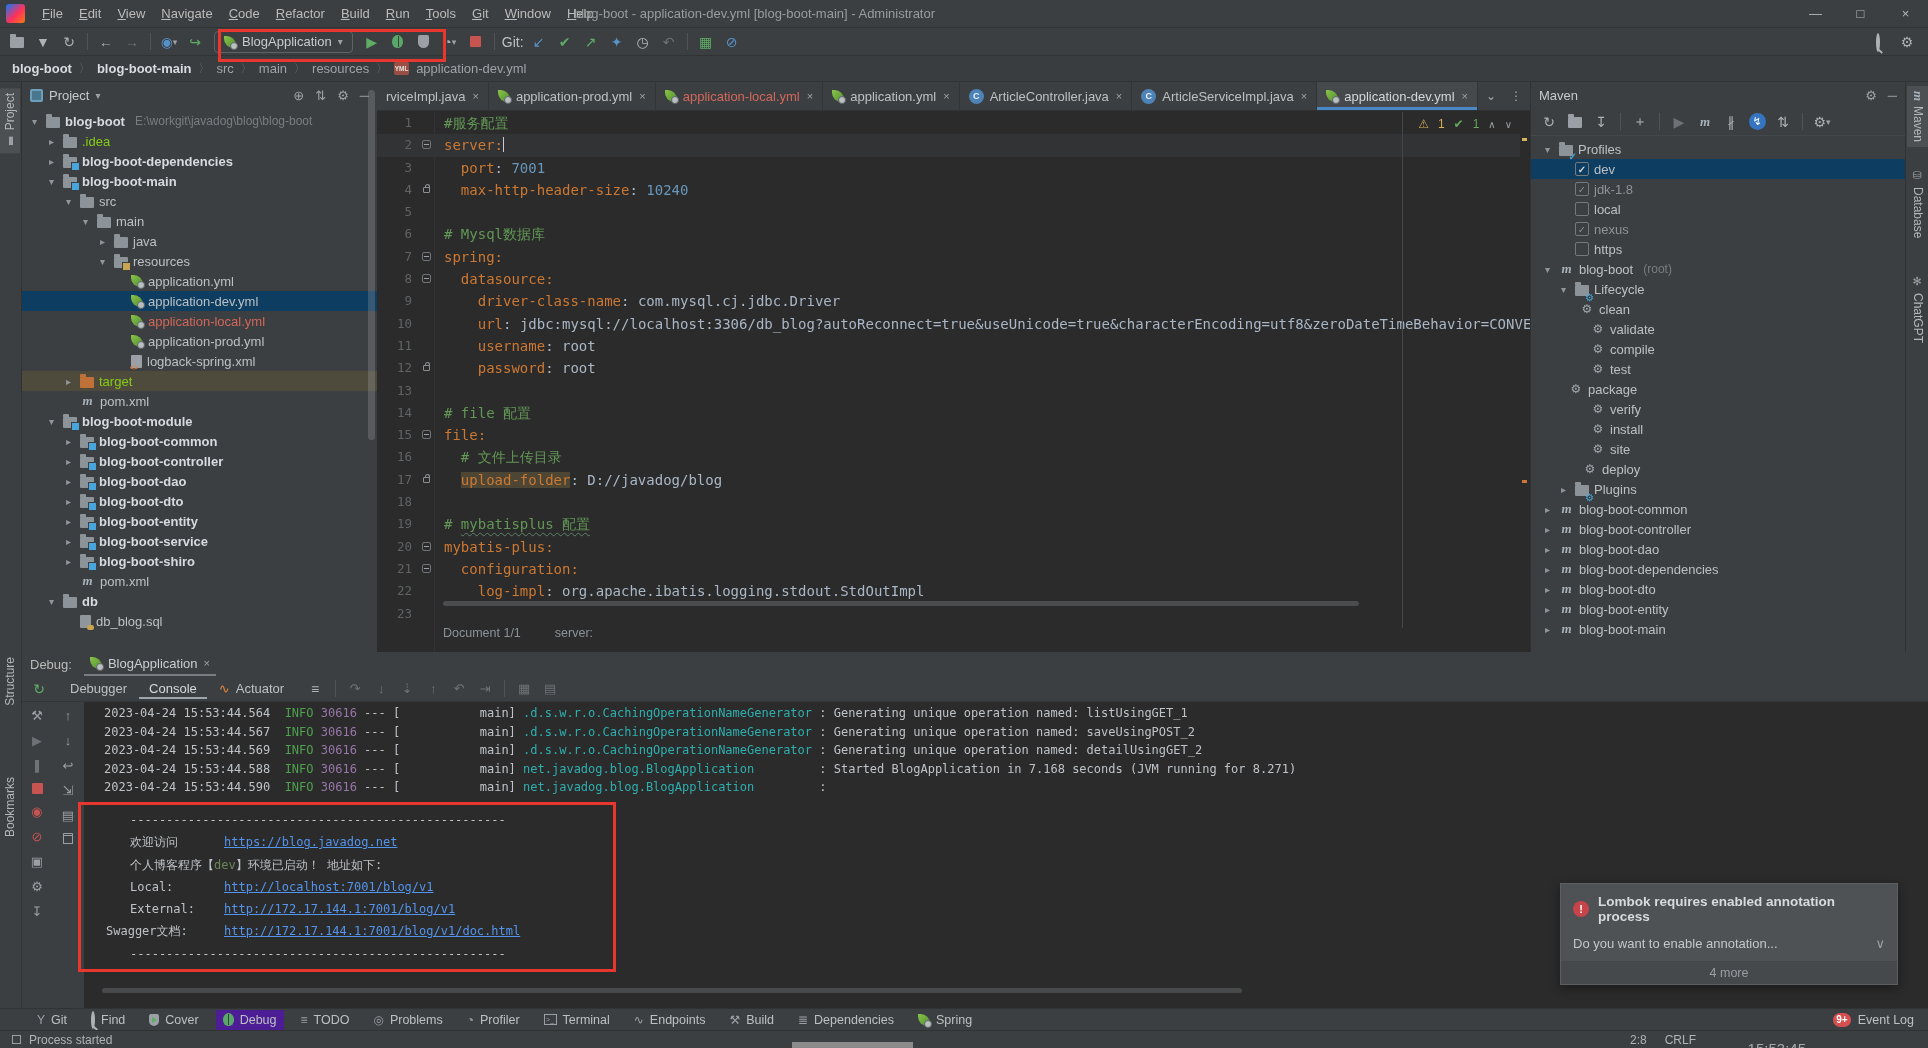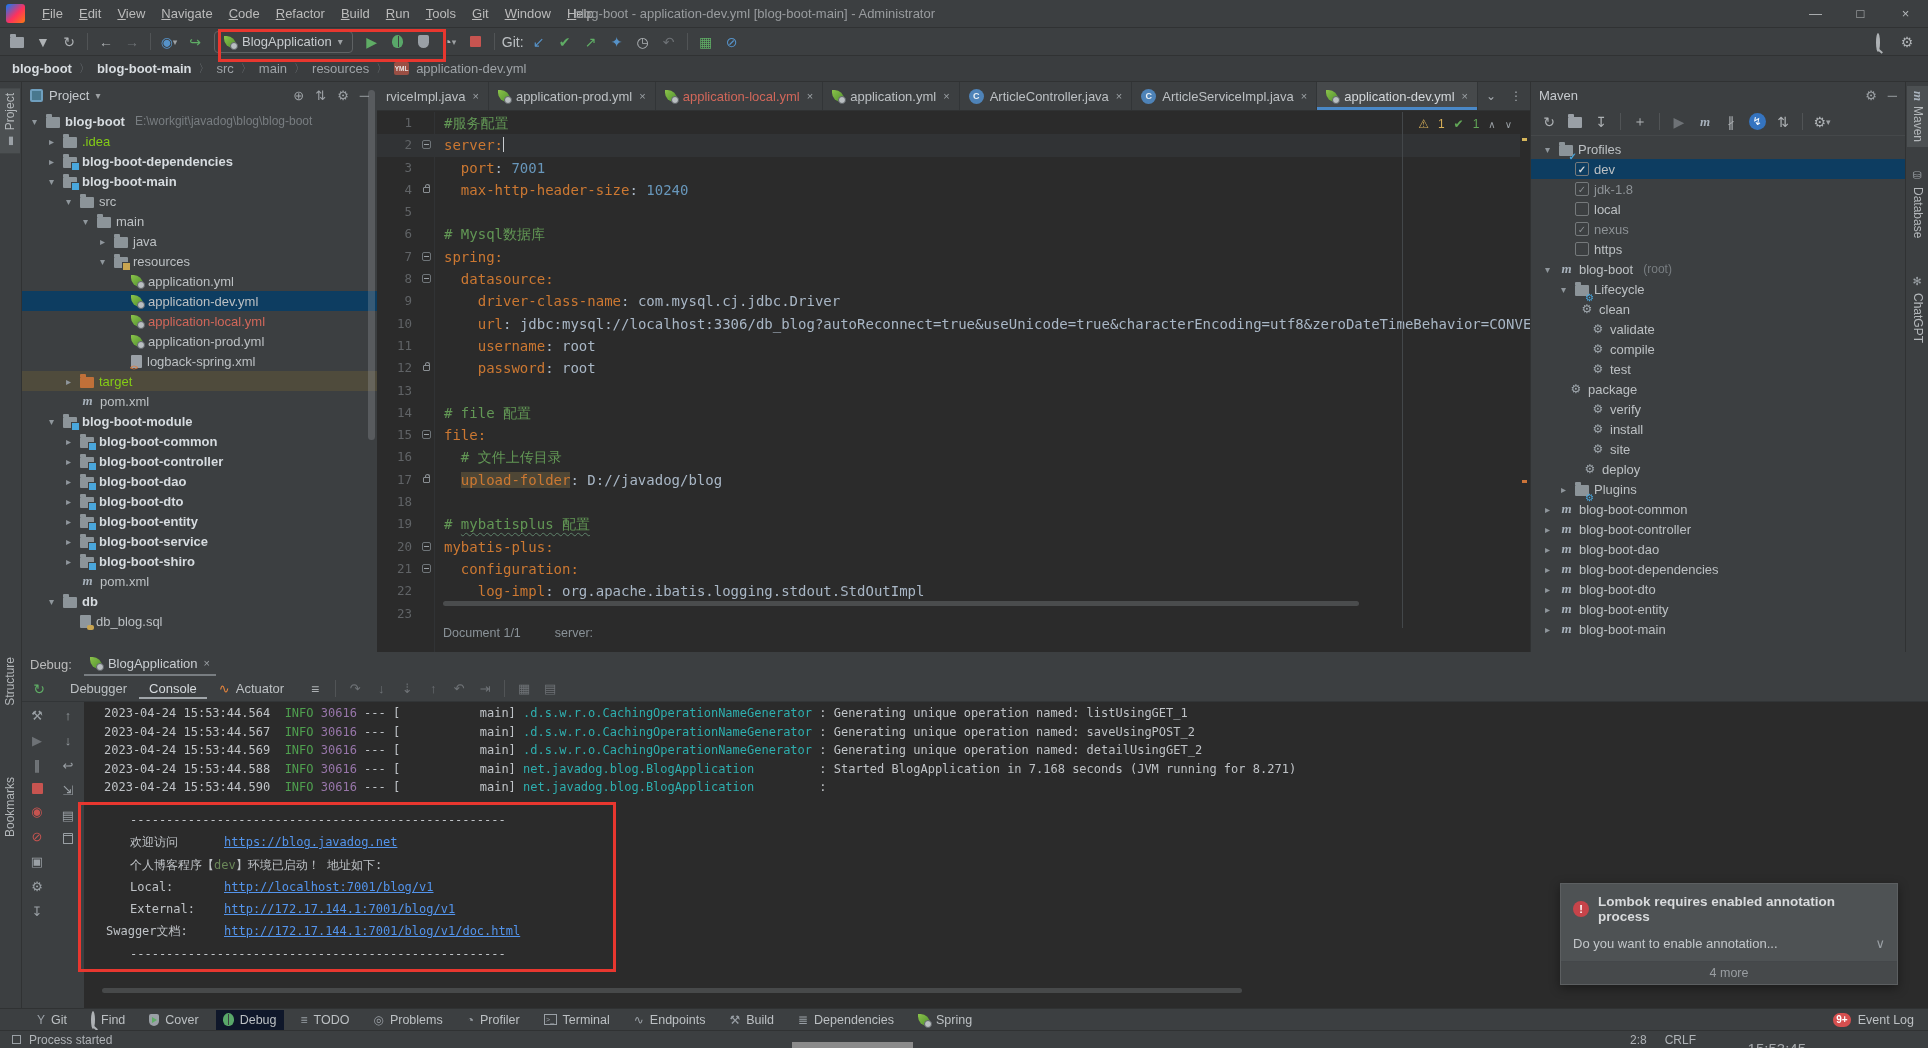--- a/index.html
+++ b/index.html
@@ -191,21 +191,21 @@
   .b-env { color:#6a8759; }
   .b-text { padding-left:26px; }
   .redbox2 { position:absolute; left:56px; top:150px; width:538px; height:170px; border:3px solid #e8372f; z-index:40; }
   .chscroll { position:absolute; left:80px; top:336px; width:1140px; height:5px; background:#5a5d5f;
               opacity:.6; border-radius:3px; z-index:30; }
 
   
   .bottombar { position:absolute; left:0; bottom:18px; width:100%; height:22px; background:#3c3f41;
                border-top:1px solid #303233; display:flex; align-items:center; padding:0 14px 0 30px; gap:10px; }
   .bb-item { display:flex; align-items:center; gap:6px; padding:2px 7px; color:#bcc0c3; font-size:12.5px; height:20px; }
-  .bb-item.active { background:#0f172a; }
+  .bb-item.active { background:#4c1d95; }
   .bb-ic { color:#9aa0a6; font-size:12px; }
   .eventlog { margin-left:auto; display:flex; align-items:center; gap:7px; color:#bcc0c3; font-size:12.5px; }
   .statusbar { position:absolute; left:0; bottom:0; width:100%; height:18px; background:#3c3f41;
                border-top:1px solid #303233; display:flex; align-items:center; padding:0 12px;
                font-size:12px; color:#b0b4b8; gap:8px; }
   .sb-sq { width:9px; height:9px; border:1px solid #9aa0a5; }
   .sb-right { position:absolute; right:232px; display:flex; gap:18px; }
   .watermark { position:absolute; right:3px; bottom:-1px; font-size:25px; color:#9b9ea2; opacity:.9;
                letter-spacing:.5px; z-index:80; white-space:nowrap; }
   .clockpartial { position:absolute; right:122px; bottom:-9px; font-size:15px; color:#a7aaad; z-index:80; }

